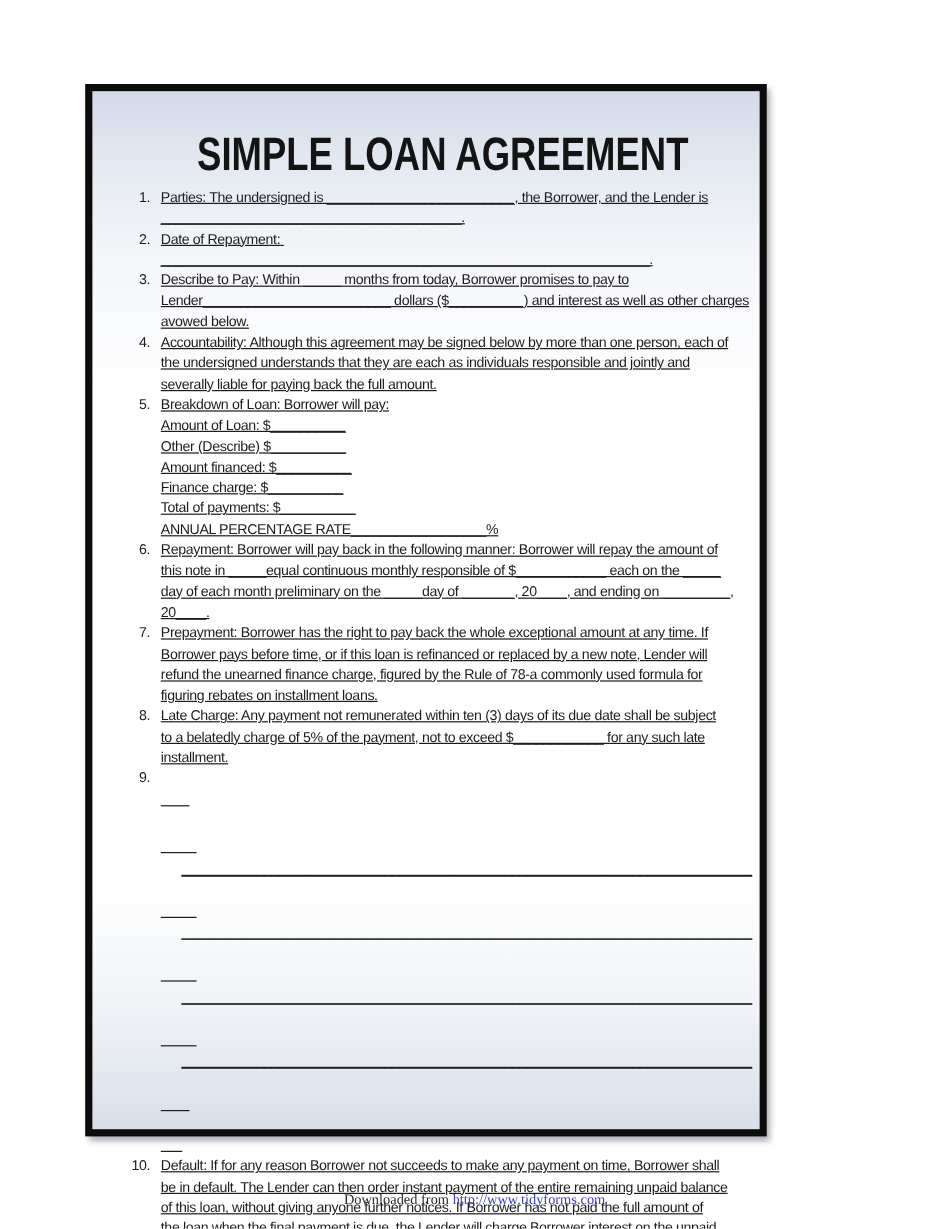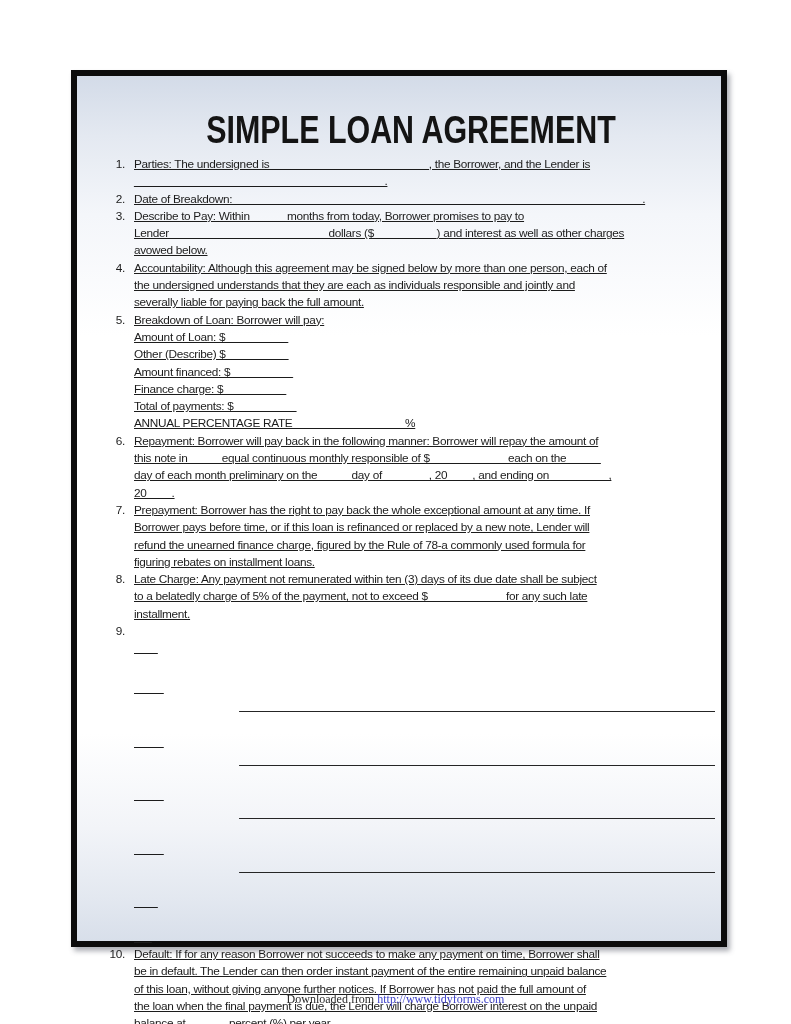--- a/index.html
+++ b/index.html
@@ -6,21 +6,21 @@
   body {
     width: 791px; height: 1024px;
     background: #ffffff;
     font-family: "Liberation Sans", sans-serif;
     position: relative;
     overflow: hidden;
   }
   .sheet {
     position: absolute;
     left: 71px; top: 70px;
-    width: 656px; height: 877px;
+    width: 568px; height: 877px;
     box-sizing: border-box;
     border: 6px solid #0c0c0c;
     background: linear-gradient(180deg,
       #d3dbe8 0%, #e4e9f1 7%, #f4f6fa 16%, #ffffff 30%,
       #ffffff 76%, #f2f4f8 87%, #e3e8f0 95%, #d8dfea 100%);
     box-shadow: 3px 4px 5px rgba(70,75,90,0.45);
     padding: 26px 6px 0 30px;
   }
   .doc-title {
     margin: 6px 0 4px 0;
@@ -86,21 +86,21 @@
   <div class="list">
 
     <div class="item">
       <span class="num">1.</span>
       <div class="txt">Parties: The undersigned is _________________________, the Borrower, and the Lender is
 ________________________________________.</div>
     </div>
 
     <div class="item">
       <span class="num">2.</span>
-      <div class="txt">Date of Breakdown: _________________________________________________________________.</div>
+      <div class="txt">Date of Repayment: _________________________________________________________________.</div>
     </div>
 
     <div class="item">
       <span class="num">3.</span>
       <div class="txt">Describe to Pay: Within _____ months from today, Borrower promises to pay to
 Lender_________________________ dollars ($__________) and interest as well as other charges
 avowed below.</div>
     </div>
 
     <div class="item">

